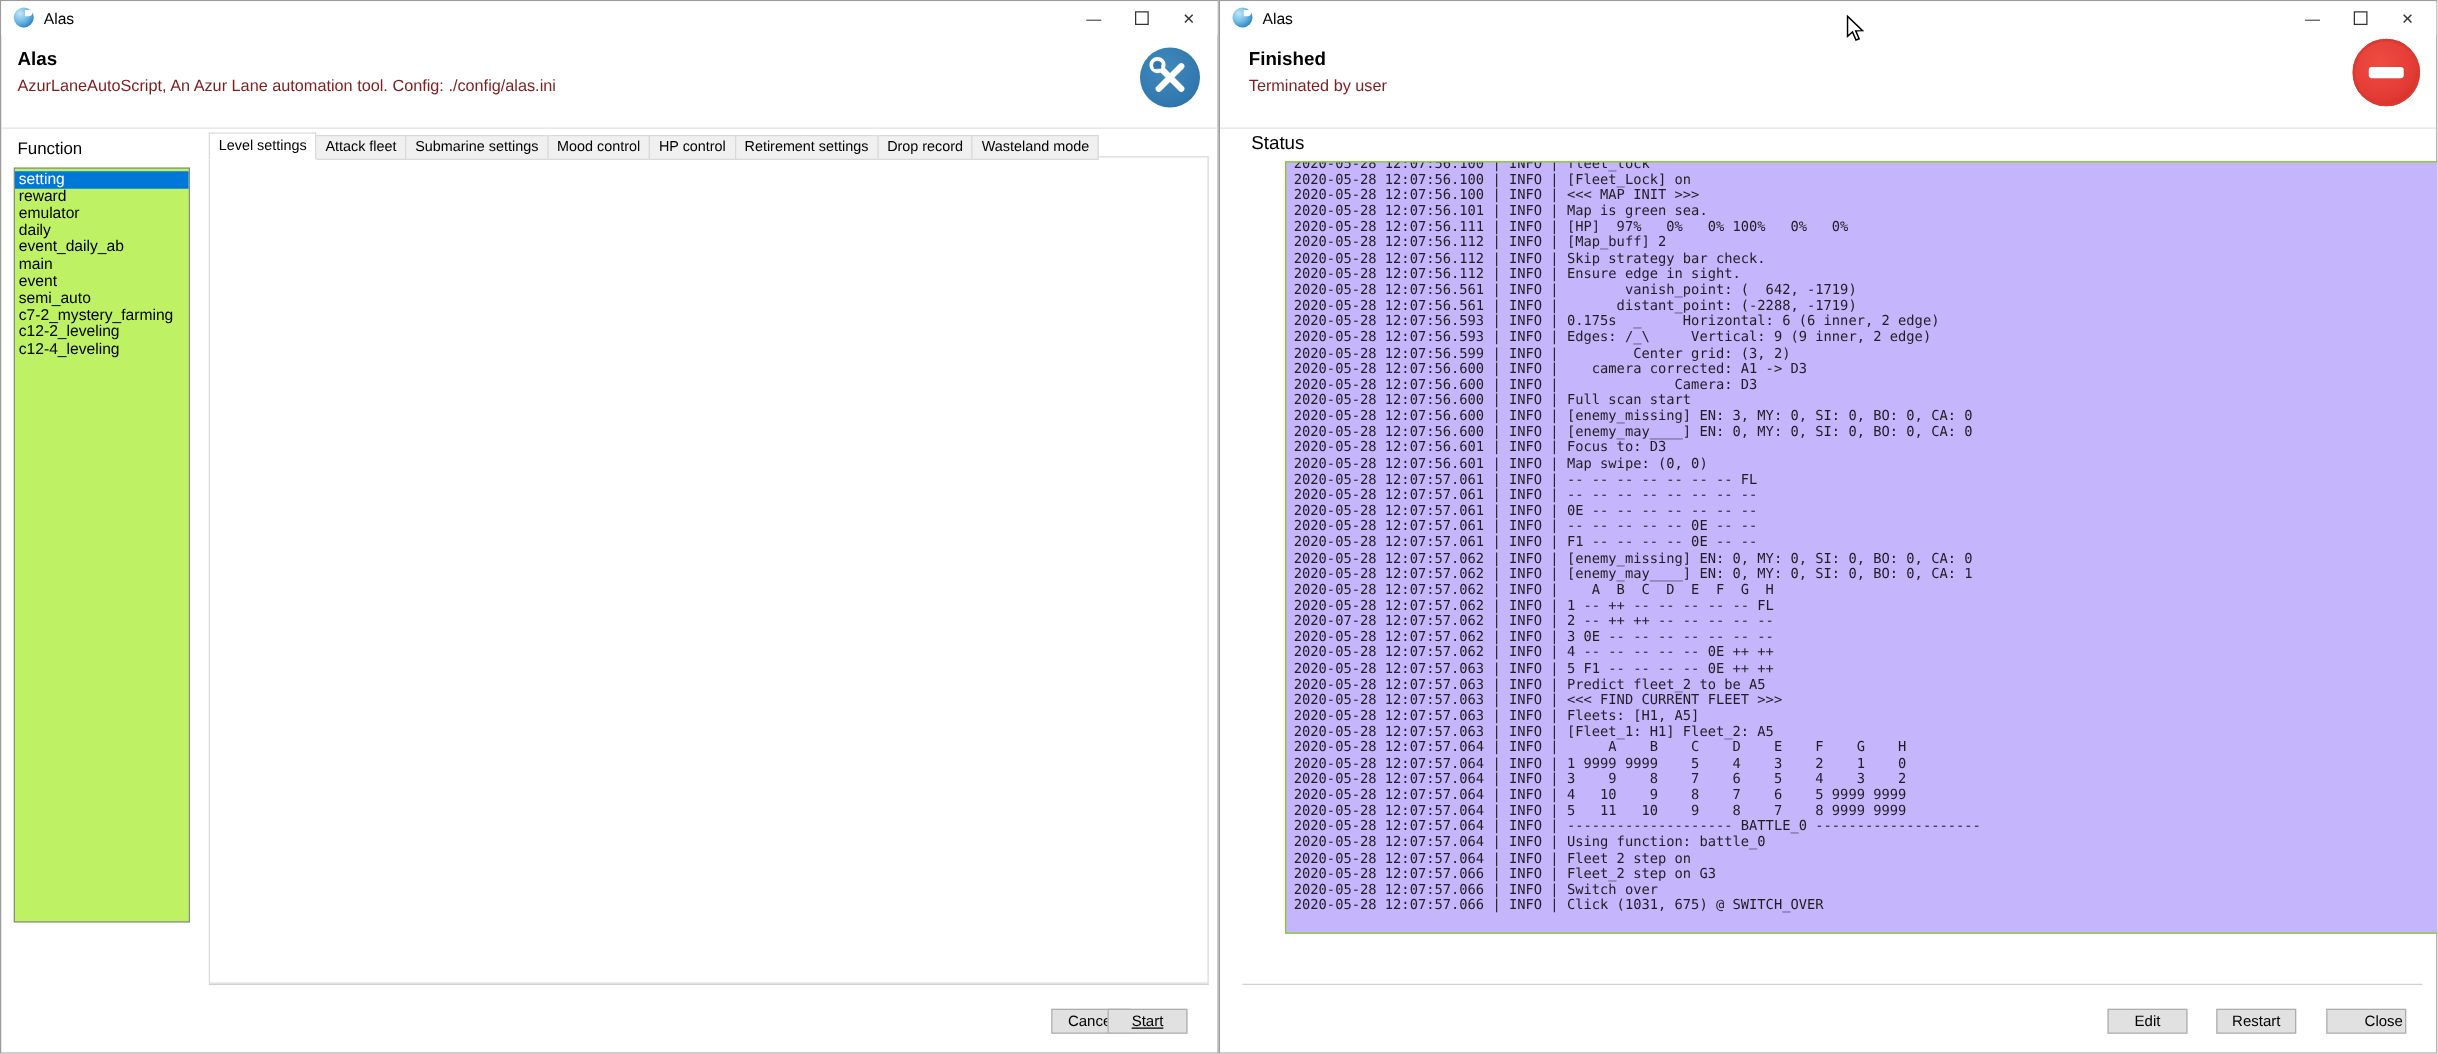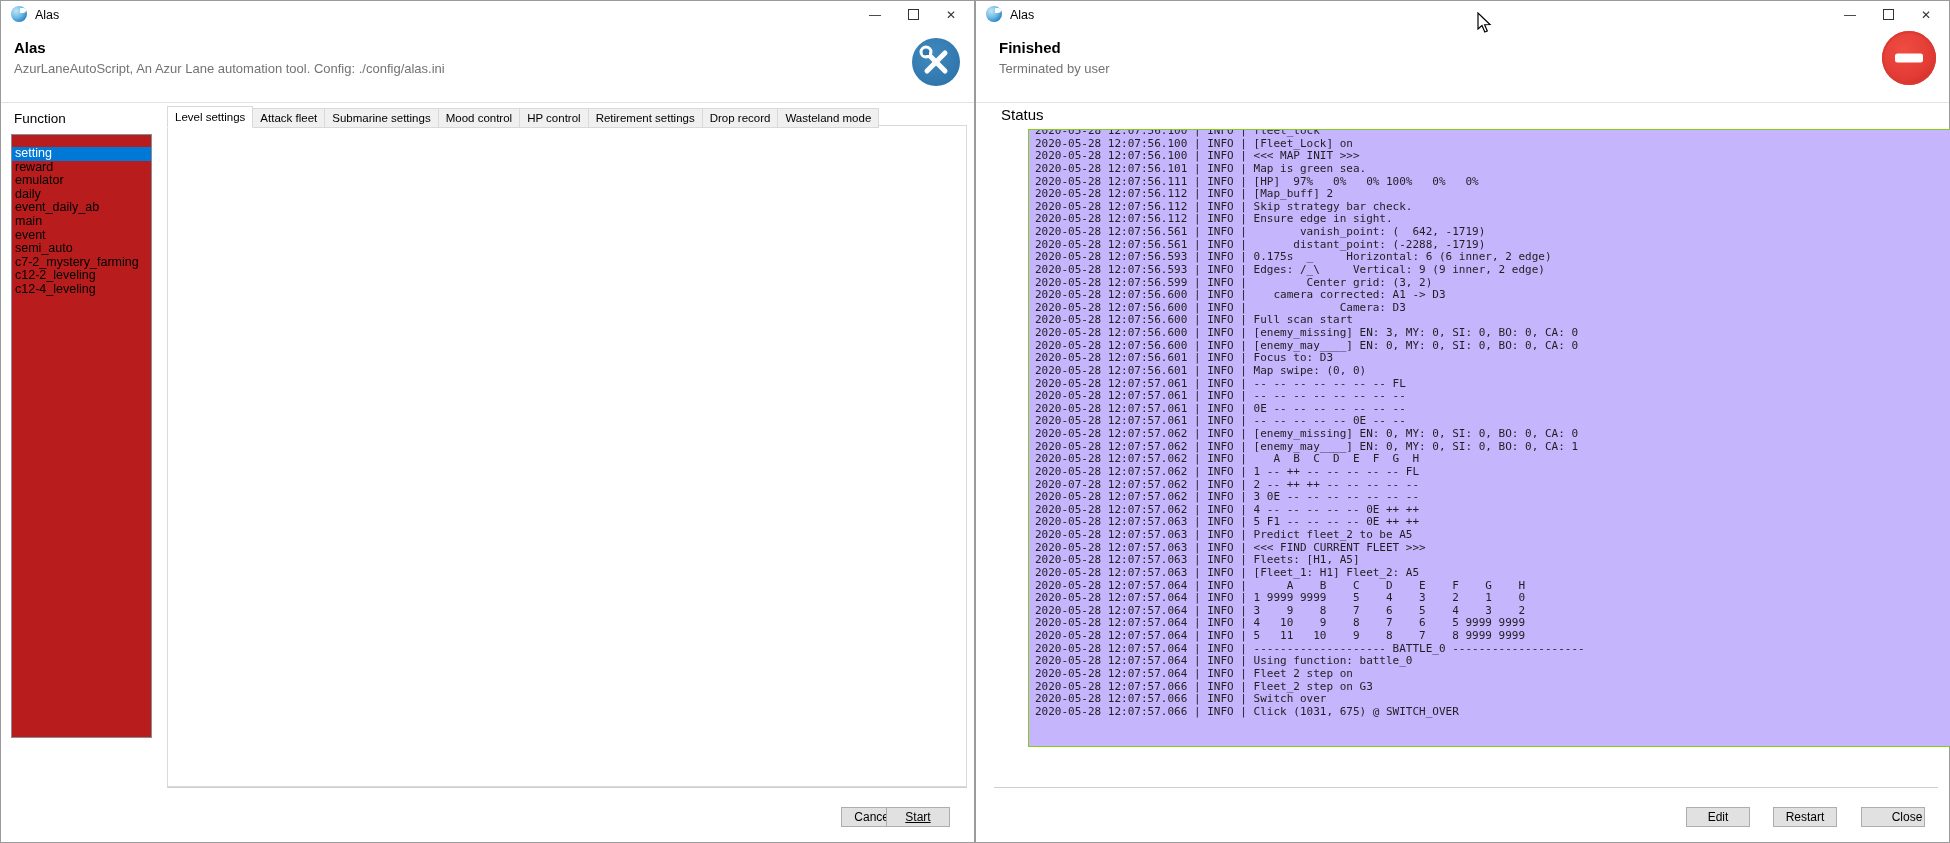--- a/index.html
+++ b/index.html
@@ -10,25 +10,25 @@
   .titlebar{position:absolute;left:0;top:0;right:0;height:27px;background:#fff;}
   .app-icon{position:absolute;left:10px;top:5px;width:16px;height:16px;border-radius:50%;
     background:radial-gradient(circle at 32% 30%,#bfe6f7 0%,#6db9e4 45%,#2f86c4 75%,#2a79b4 100%);}
   .app-icon:after{content:"";position:absolute;left:9px;top:2px;width:6px;height:5px;background:#fff;border-radius:0 50% 60% 0;}
   .title-text{position:absolute;left:34px;top:7px;font-size:12.5px;}
   .caption{position:absolute;top:0;right:4px;display:flex;height:27px;}
   .cap-btn{width:38px;height:27px;display:flex;align-items:center;justify-content:center;font-size:12px;color:#333;}
   .max-box{width:9px;height:9px;border:1px solid #333;}
   .header-sep{position:absolute;left:0;right:0;top:101px;height:1px;background:#e2e2e2;}
   .hdr-title{position:absolute;font-size:15px;font-weight:bold;}
-  .hdr-sub{position:absolute;font-size:13px;color:#737373;}
+  .hdr-sub{position:absolute;font-size:13px;color:#7f1d1d;}
   .round-icon{position:absolute;border-radius:50%;}
   
   .fn-label{position:absolute;left:13px;top:110px;font-size:13.5px;font-weight:normal;}
-  .fn-list{position:absolute;left:10px;top:133px;width:141px;height:604px;border:1px solid #888c94;background:#b91c1c;box-sizing:border-box;padding-top:12px;overflow:hidden;}
+  .fn-list{position:absolute;left:10px;top:133px;width:141px;height:604px;border:1px solid #888c94;background:#bef264;box-sizing:border-box;padding-top:2px;overflow:hidden;}
   .fn-item{height:13.6px;line-height:13.6px;font-size:12.5px;padding:0 3px;white-space:nowrap;}
   .fn-item.active{background:#0078d7;color:#fff;}
   
   .tabs{position:absolute;left:166px;top:105px;display:flex;align-items:flex-end;z-index:3;}
   .tab{font-size:11.5px;padding:2px 7px;background:#f0f0f0;border:1px solid #d9d9d9;margin-right:-1px;line-height:14px;white-space:nowrap;}
   .tab.active{background:#fff;border-bottom-color:#fff;padding-top:3px;padding-bottom:3px;position:relative;z-index:4;}
   .pane{position:absolute;left:166px;top:124px;width:800px;height:662px;border:1px solid #d9d9d9;background:#fff;box-sizing:border-box;z-index:1;}
   .h1{position:absolute;font-size:14.5px;font-weight:bold;}
   .p{position:absolute;font-size:12px;color:#1a1a1a;}
   .small-desc{position:absolute;font-size:10.8px;line-height:15px;color:#222;white-space:pre-line;}
@@ -209,20 +209,21 @@
           <div class="log-line">2020-05-28 12:07:56.600 | INFO |              Camera: D3</div>
           <div class="log-line">2020-05-28 12:07:56.600 | INFO | Full scan start</div>
           <div class="log-line">2020-05-28 12:07:56.600 | INFO | [enemy_missing] EN: 3, MY: 0, SI: 0, BO: 0, CA: 0</div>
           <div class="log-line">2020-05-28 12:07:56.600 | INFO | [enemy_may____] EN: 0, MY: 0, SI: 0, BO: 0, CA: 0</div>
           <div class="log-line">2020-05-28 12:07:56.601 | INFO | Focus to: D3</div>
           <div class="log-line">2020-05-28 12:07:56.601 | INFO | Map swipe: (0, 0)</div>
           <div class="log-line">2020-05-28 12:07:57.061 | INFO | -- -- -- -- -- -- -- FL</div>
           <div class="log-line">2020-05-28 12:07:57.061 | INFO | -- -- -- -- -- -- -- --</div>
           <div class="log-line">2020-05-28 12:07:57.061 | INFO | 0E -- -- -- -- -- -- --</div>
           <div class="log-line">2020-05-28 12:07:57.061 | INFO | -- -- -- -- -- 0E -- --</div>
+          <div class="log-line">2020-05-28 12:07:57.061 | INFO | F1 -- -- -- -- 0E -- --</div>
           <div class="log-line">2020-05-28 12:07:57.062 | INFO | [enemy_missing] EN: 0, MY: 0, SI: 0, BO: 0, CA: 0</div>
           <div class="log-line">2020-05-28 12:07:57.062 | INFO | [enemy_may____] EN: 0, MY: 0, SI: 0, BO: 0, CA: 1</div>
           <div class="log-line">2020-05-28 12:07:57.062 | INFO |    A  B  C  D  E  F  G  H</div>
           <div class="log-line">2020-05-28 12:07:57.062 | INFO | 1 -- ++ -- -- -- -- -- FL</div>
           <div class="log-line">2020-07-28 12:07:57.062 | INFO | 2 -- ++ ++ -- -- -- -- --</div>
           <div class="log-line">2020-05-28 12:07:57.062 | INFO | 3 0E -- -- -- -- -- -- --</div>
           <div class="log-line">2020-05-28 12:07:57.062 | INFO | 4 -- -- -- -- -- 0E ++ ++</div>
           <div class="log-line">2020-05-28 12:07:57.063 | INFO | 5 F1 -- -- -- -- 0E ++ ++</div>
           <div class="log-line">2020-05-28 12:07:57.063 | INFO | Predict fleet_2 to be A5</div>
           <div class="log-line">2020-05-28 12:07:57.063 | INFO | &lt;&lt;&lt; FIND CURRENT FLEET &gt;&gt;&gt;</div>

